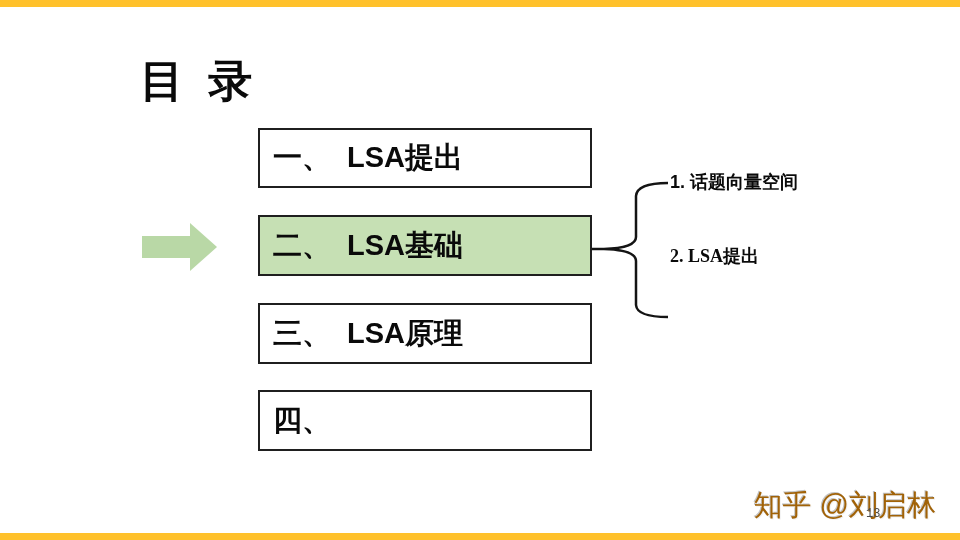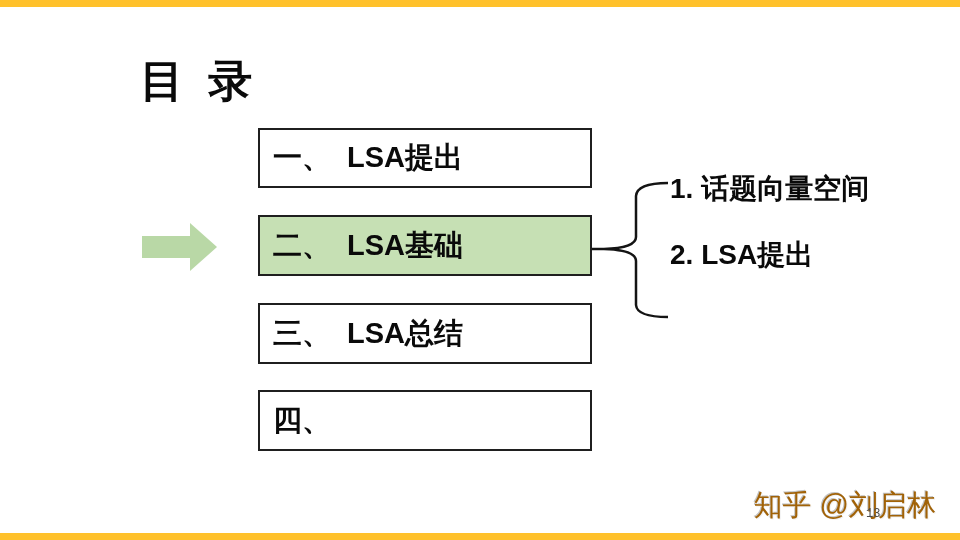--- a/index.html
+++ b/index.html
@@ -19,24 +19,24 @@
     background:#ffffff;border:2px solid #1f1f1f;
     display:flex;align-items:center;padding-left:13px;
     font-size:29px;font-weight:800;color:#0a0a0a;white-space:nowrap;
   }
   .toc-box .num{margin-right:16px;}
   #toc-item-1{top:128px;height:60px;}
   #toc-item-2{top:215px;background:#c6e0b4;}
   #toc-item-3{top:303px;}
   #toc-item-4{top:390px;}
   .subtopic{
-    position:absolute;left:670px;font-size:28px;font-weight:800;color:#0a0a0a;white-space:nowrap;
+    position:absolute;left:670px;font-size:18px;font-weight:800;color:#0a0a0a;white-space:nowrap;
   }
   #subtopic-1{top:170px;}
-  #subtopic-2{top:236px;}
+  #subtopic-2{top:244px;font-family:Liberation Serif, serif;}
   #subtopic-3{top:298px;}
   #shapes{position:absolute;left:0;top:0;width:960px;height:540px;pointer-events:none;}
   .watermark{
     position:absolute;top:486px;right:24px;font-size:29px;color:#a16207;white-space:nowrap;
     text-shadow:1px 1px 0 #f2f2f2,-1px -1px 0 #c3c3c3;
   }
   .page-number{
     position:absolute;left:866px;top:507px;font-size:12px;color:#4a4a4a;font-family:Liberation Mono, monospace;
   }
 </style>
@@ -61,21 +61,21 @@
     <span class="lbl">LSA提出</span>
   </div>
 
   <div id="toc-item-2" class="toc-box">
     <span class="num">二、</span>
     <span class="lbl">LSA基础</span>
   </div>
 
   <div id="toc-item-3" class="toc-box">
     <span class="num">三、</span>
-    <span class="lbl">LSA总结</span>
+    <span class="lbl">LSA原理</span>
   </div>
 
   <div id="toc-item-4" class="toc-box">
     <span class="num">四、</span>
   </div>
 
   <div id="subtopic-1" class="subtopic">1. 话题向量空间</div>
   <div id="subtopic-2" class="subtopic">2. LSA提出</div>
 
   <div class="watermark">知乎 @刘启林</div>

